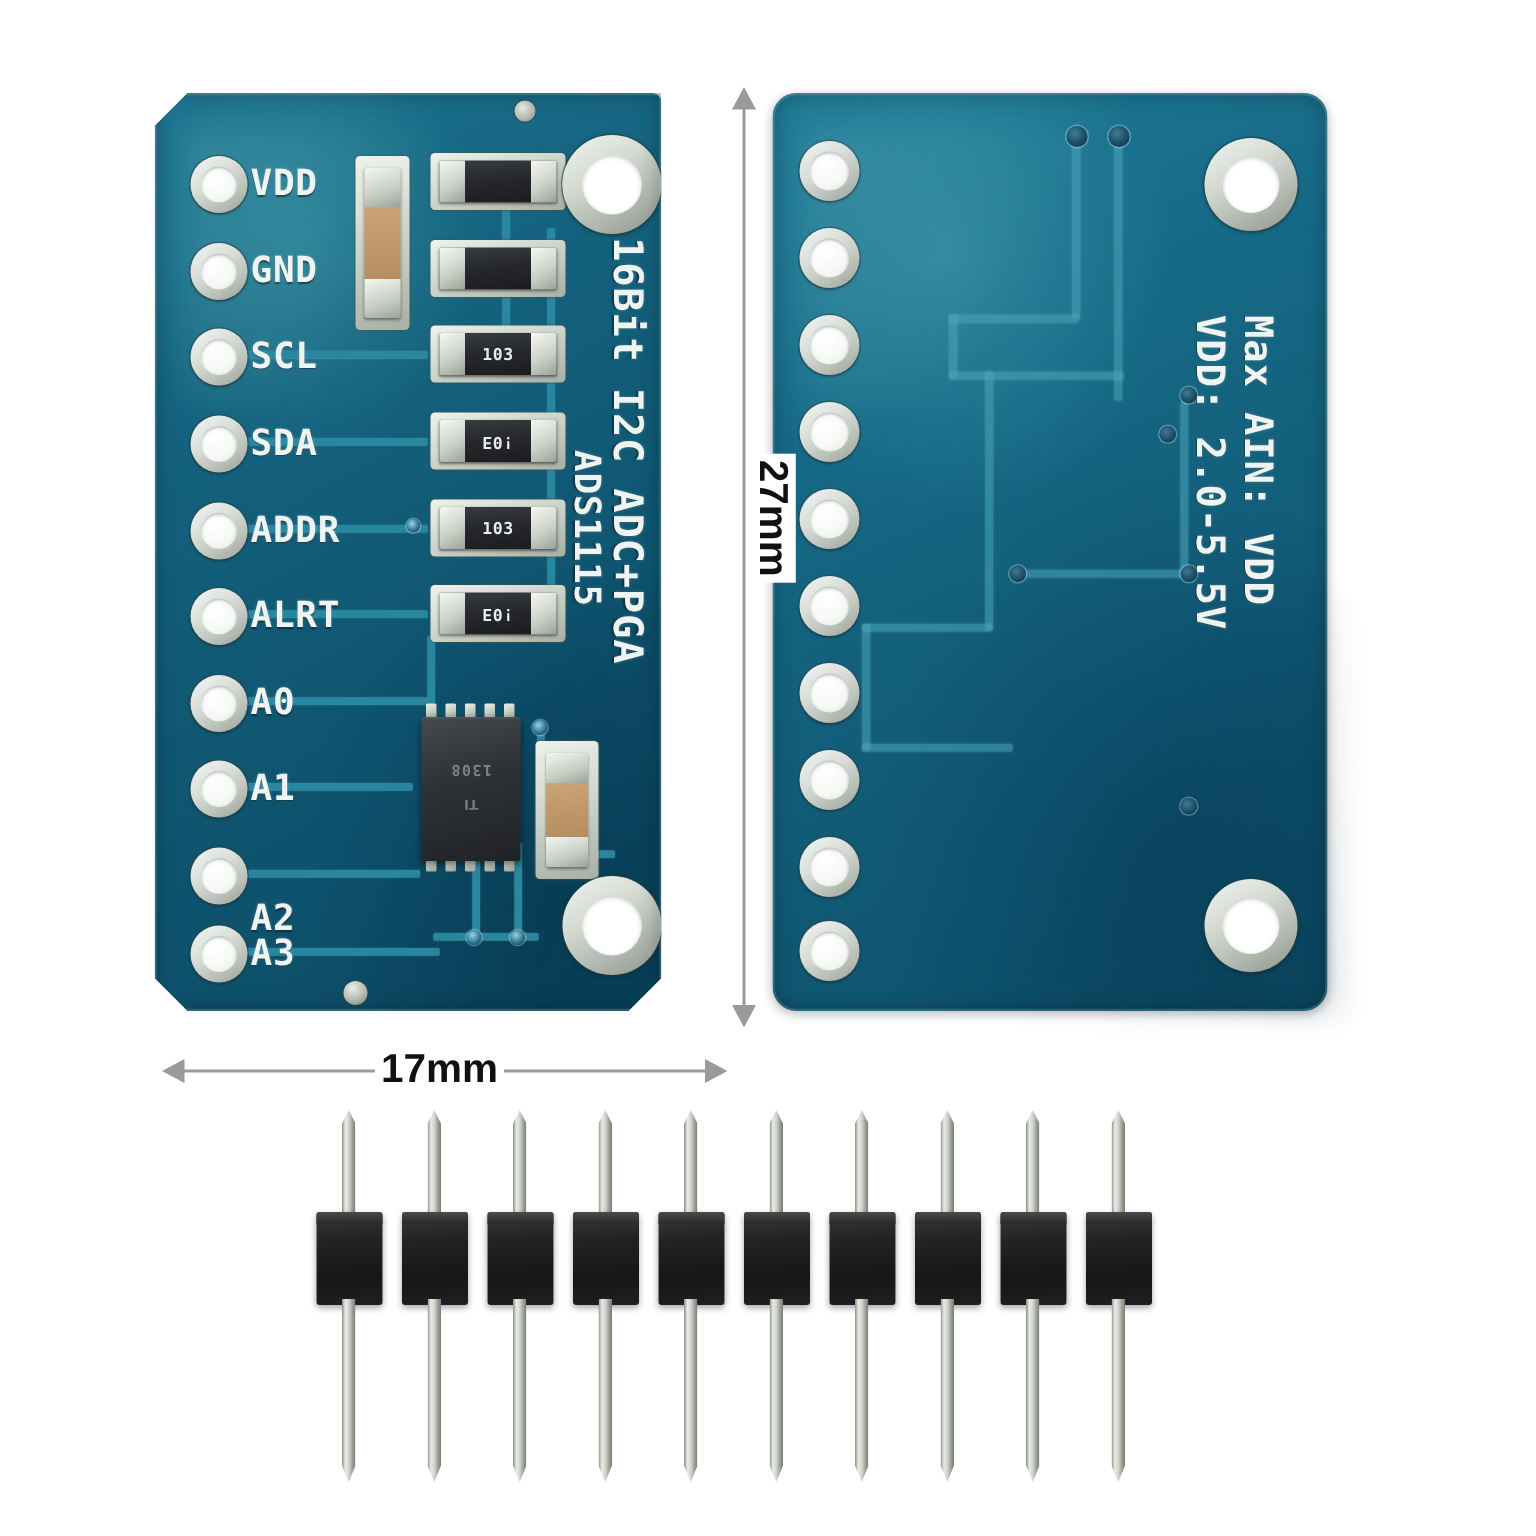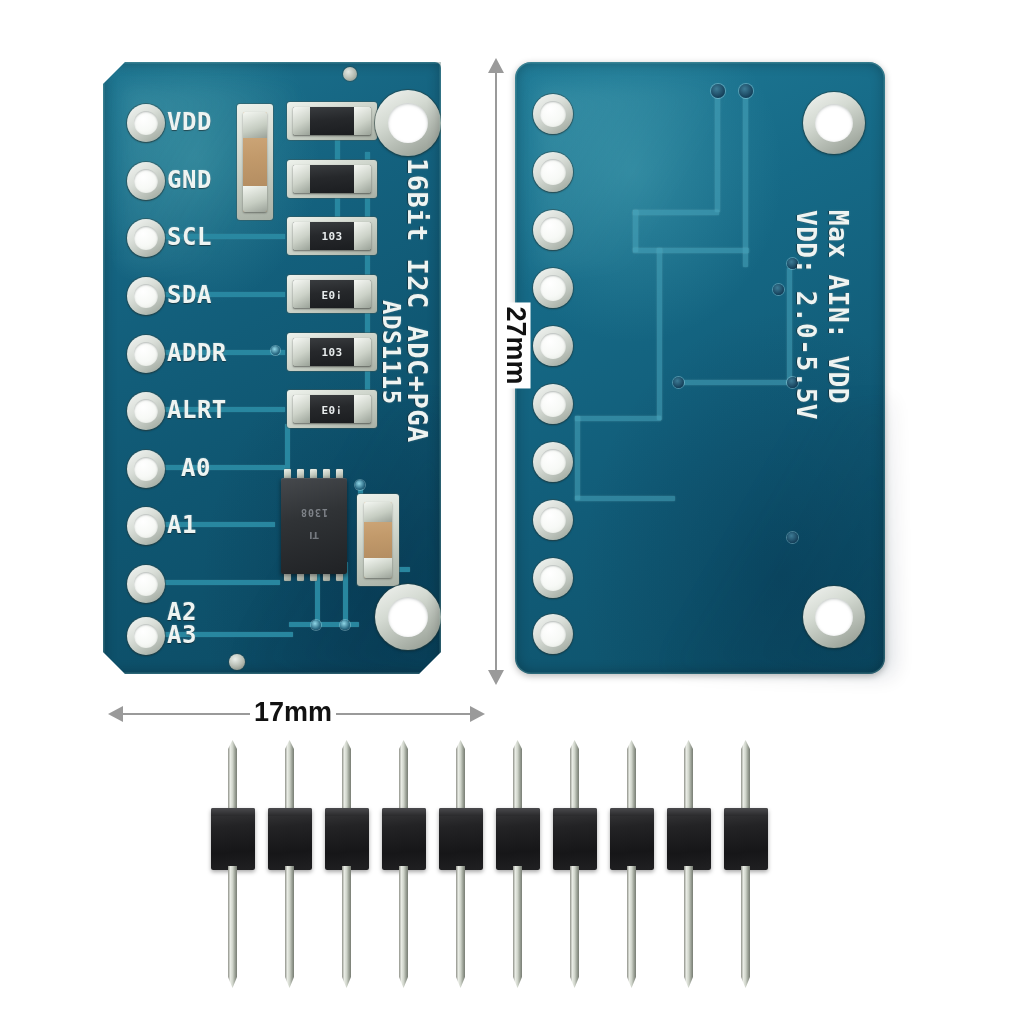--- a/index.html
+++ b/index.html
@@ -272,21 +272,21 @@
     <div class="pad" style="left:24px;top:555px;width:38px;height:38px;">
         <div class="hole"></div>
       </div>
 
     <div class="silk pinlabel" style="left:64px;top:48px;">VDD</div>
     <div class="silk pinlabel" style="left:64px;top:106px;">GND</div>
     <div class="silk pinlabel" style="left:64px;top:163px;">SCL</div>
     <div class="silk pinlabel" style="left:64px;top:221px;">SDA</div>
     <div class="silk pinlabel" style="left:64px;top:279px;">ADDR</div>
     <div class="silk pinlabel" style="left:64px;top:336px;">ALRT</div>
-    <div class="silk pinlabel" style="left:64px;top:394px;margin-left:14px;">A0</div>
+    <div class="silk pinlabel" style="left:64px;top:394px;">A0</div>
     <div class="silk pinlabel" style="left:64px;top:451px;">A1</div>
     <div class="silk pinlabel" style="left:64px;top:538px;">A2</div>
     <div class="silk pinlabel" style="left:64px;top:561px;">A3</div>
 
     <div class="smdpad" style="left:134px;top:42px;width:36px;height:116px;"></div>
     <div class="cer" style="left:140px;top:50px;width:24px;height:100px;">
       <div class="term t"></div>
       <div class="term b"></div>
     </div>
 

